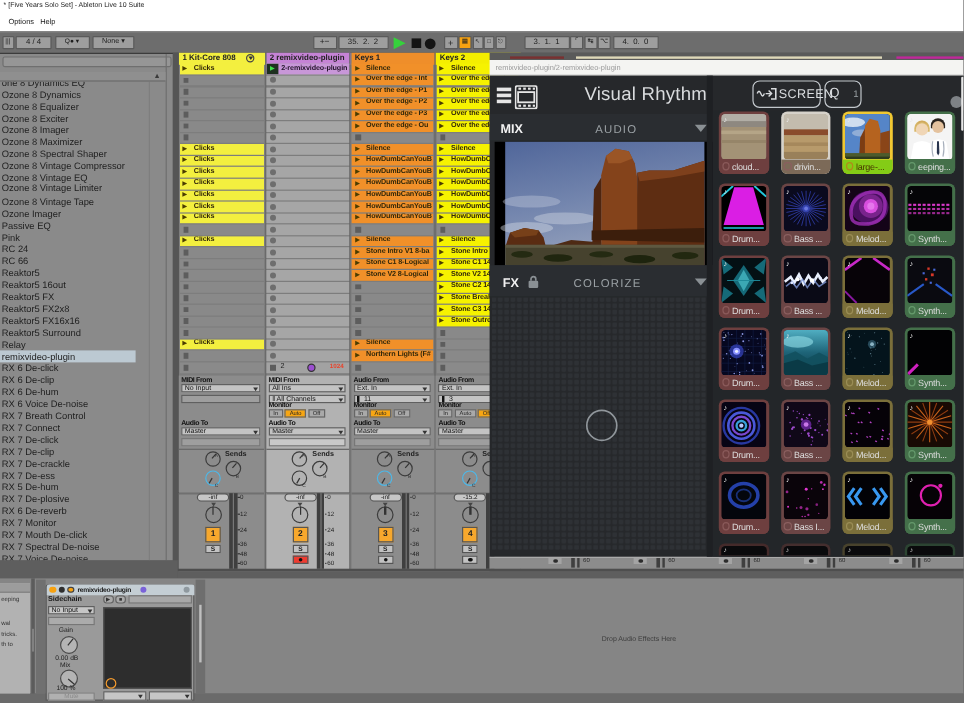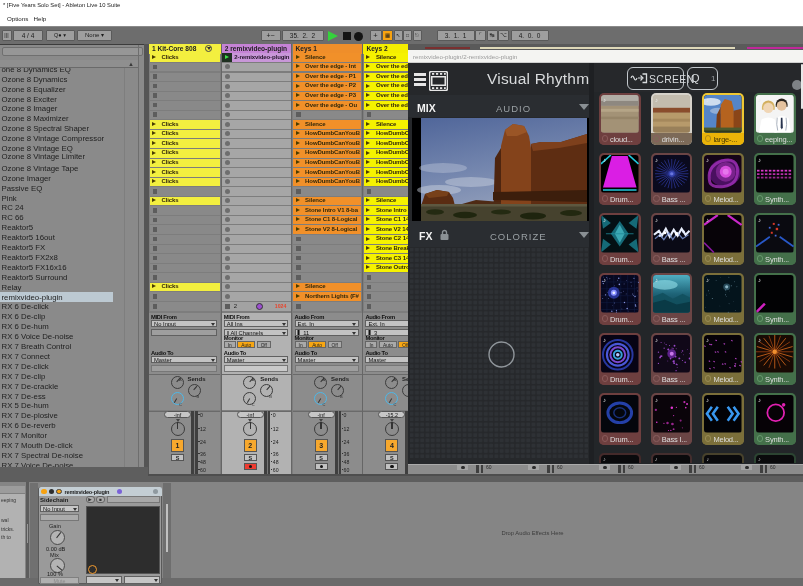--- a/index.html
+++ b/index.html
@@ -715,21 +715,21 @@
 <ellipse cx="80" cy="94" rx="10" ry="2.6" fill="#242a12"></ellipse>
 <ellipse cx="112" cy="98" rx="13" ry="3.4" fill="#1e240e"></ellipse>
 <ellipse cx="150" cy="95" rx="11" ry="3" fill="#222810"></ellipse>
 </g>
   </svg>
 <div class="a" style="left:419px;top:229.5px;font-size:10.5px;font-weight:bold;color:#f2f2f2">FX</div>
 <svg class="a" style="left:438.5px;top:228.5px" width="11" height="12" viewBox="0 0 11 12">
 <rect x="1.5" y="5" width="8" height="6" rx="1" fill="#8a9094"></rect>
 <path d="M3.5 5 V3.5 a2 2 0 0 1 4 0 V5" fill="none" stroke="#8a9094" stroke-width="1.4"></path>
   </svg>
-<div class="a" style="left:490px;top:230.5px;font-size:9.5px;color:#9aa0a4;letter-spacing:1px">COLORIZE</div>
+<div class="a" style="left:478px;top:230.5px;font-size:9.5px;color:#9aa0a4;letter-spacing:1px">COLORIZE</div>
 <div class="a" style="left:579px;top:231.5px;width:0;height:0;border-top:6px solid #8a9094;border-left:5px solid transparent;border-right:5px solid transparent"></div>
 <svg class="a" style="left:409px;top:246.5px" width="180" height="215" viewBox="0 0 180 215">
 <rect width="180" height="215" fill="#26282b"></rect>
 <defs>
       <pattern id="gp" width="5.3" height="5.3" patternUnits="userSpaceOnUse">
 <rect x="0.6" y="0.6" width="3.9" height="3.9" rx="1" fill="#2e3135"></rect>
       </pattern>
     </defs>
 <rect x="1" y="1" width="178" height="210" fill="url(#gp)"></rect>
 <circle cx="92.5" cy="107.5" r="12.5" fill="none" stroke="#90969b" stroke-width="1.4"></circle>
@@ -773,21 +773,21 @@
         <rect width="38" height="38" fill="#5585c8"></rect>
         <ellipse cx="7" cy="7" rx="10" ry="4" fill="#dce6f2" opacity="0.9"></ellipse>
         <ellipse cx="14" cy="16" rx="8" ry="3" fill="#b8c8e0" opacity="0.6"></ellipse>
         <path d="M17 38 L17 10 L21 4 L28 6 L30 14 L31 38 Z" fill="#b5631f"></path>
         <path d="M17 38 L17 12 L13 20 L12 38 Z" fill="#7c3c12"></path>
         <path d="M30 16 L38 14 L38 38 L30 38 Z" fill="#8a4518"></path>
         <rect y="33" width="38" height="5" fill="#4c5a2c"></rect>
         <rect y="36" width="38" height="2" fill="#2e3a1c"></rect>
         <text x="2" y="7" font-size="6" fill="#e8e8e8">♪</text>
       </svg></div>
-    <div style="position:absolute;left:0;top:39.5px;width:41.5px;height:12px;background:#eab308">
+    <div style="position:absolute;left:0;top:39.5px;width:41.5px;height:12px;background:#84cc16">
       <div class="thci" style="border:1.2px solid #b08a1a"></div>
       <div class="thlbl" style="color:#4a3a00">large-...</div>
     </div>
   </div>
 <div class="a" style="left:754.1px;top:93.3px;width:41.5px;height:51.5px;background:#44704a;border-radius:5px;overflow:hidden">
     <div style="position:absolute;left:2px;top:2px;width:37.5px;height:37.5px;border-radius:3.5px;overflow:hidden"><svg width="37.5" height="37.5" viewBox="0 0 38 38" preserveAspectRatio="none">
         <rect width="38" height="38" fill="#ececec"></rect>
         <rect width="38" height="38" fill="#f4f4f4"></rect>
         <path d="M6 12 a6.5 6.5 0 0 1 13 0 v3 h-13 Z" fill="#d8b86a"></path>
         <circle cx="12.5" cy="13" r="5.2" fill="#f0d6b6"></circle>

